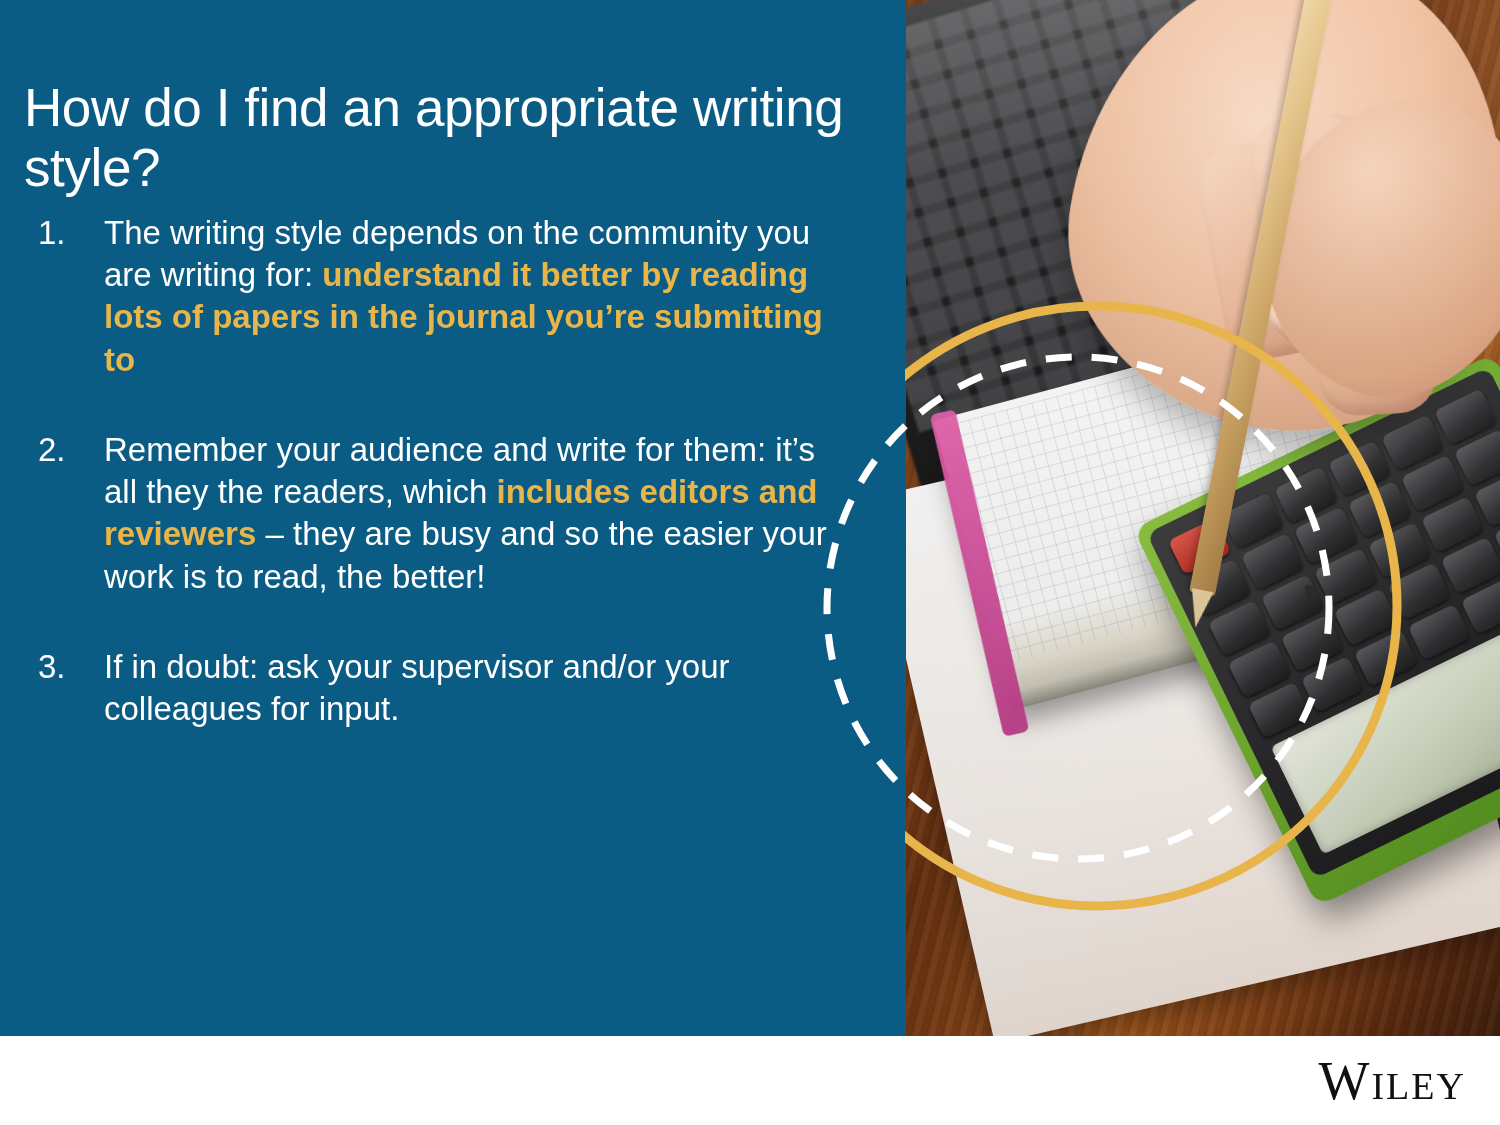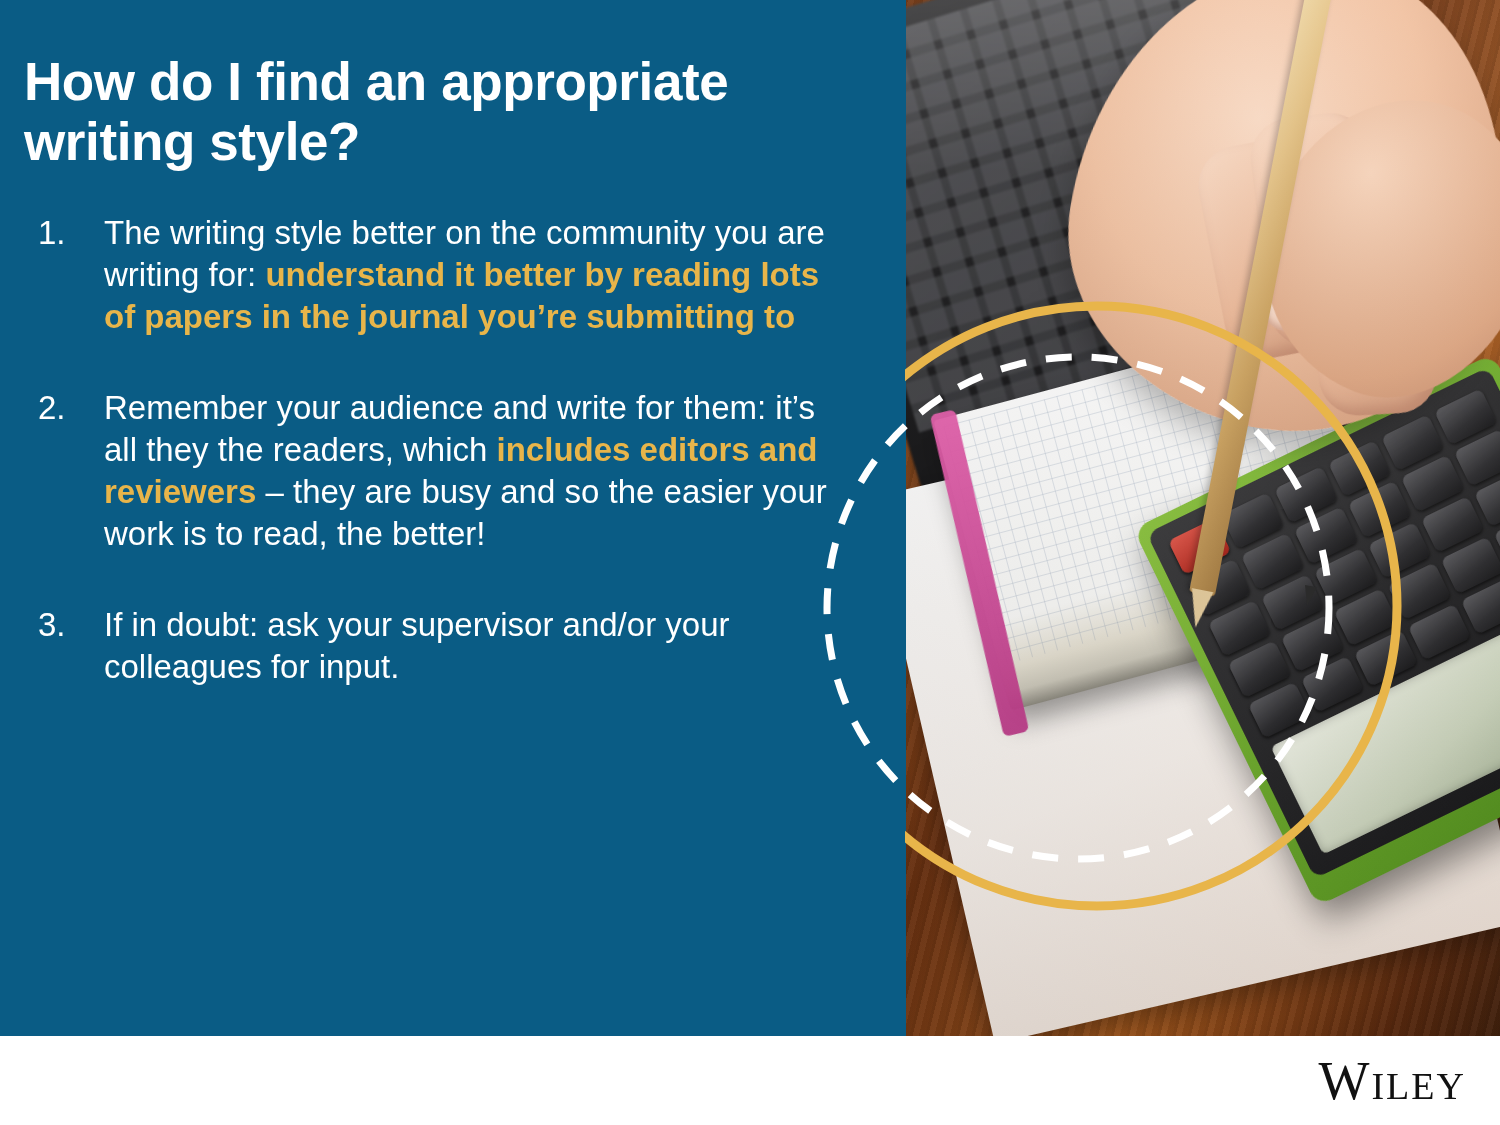--- a/index.html
+++ b/index.html
@@ -270,24 +270,24 @@
     position: absolute;
     left: 0; top: 0;
     width: 906px;
     height: 1036px;
     background: #0a5c85;
   }
 
   .slide-title {
     position: absolute;
     left: 24px;
-    top: 16px;
+    top: 42px;
     width: 840px;
     color: #ffffff;
-    font-weight: 700;
+    font-weight: 400;
     font-size: 53px;
     line-height: 1.15;
     letter-spacing: -0.4px;
   }
 
   .bullet-list {
     position: absolute;
     left: 38px;
     top: 212px;
     width: 800px;
@@ -438,21 +438,21 @@
 
   <div class="panel" style="background: rgb(10, 92, 133);">
 
     <h1 class="slide-title">How do I find an appropriate writing style?</h1>
 
     <ol class="bullet-list">
 
       <li class="bullet">
         <span class="bullet-num">1.</span>
         <span class="bullet-text">
-          <span>The writing style better on the community you are writing for: </span><span class="hl" style="color: rgb(232, 181, 74);">understand it better by reading lots of papers in the journal you’re submitting to</span>
+          <span>The writing style depends on the community you are writing for: </span><span class="hl" style="color: rgb(232, 181, 74);">understand it better by reading lots of papers in the journal you’re submitting to</span>
         </span>
       </li>
 
       <li class="bullet">
         <span class="bullet-num">2.</span>
         <span class="bullet-text">
           <span>Remember your audience and write for them: it’s all they the readers, which </span><span class="hl" style="color: rgb(232, 181, 74);">includes editors and reviewers</span><span> – they are busy and so the easier your work is to read, the better!</span>
         </span>
       </li>
 

